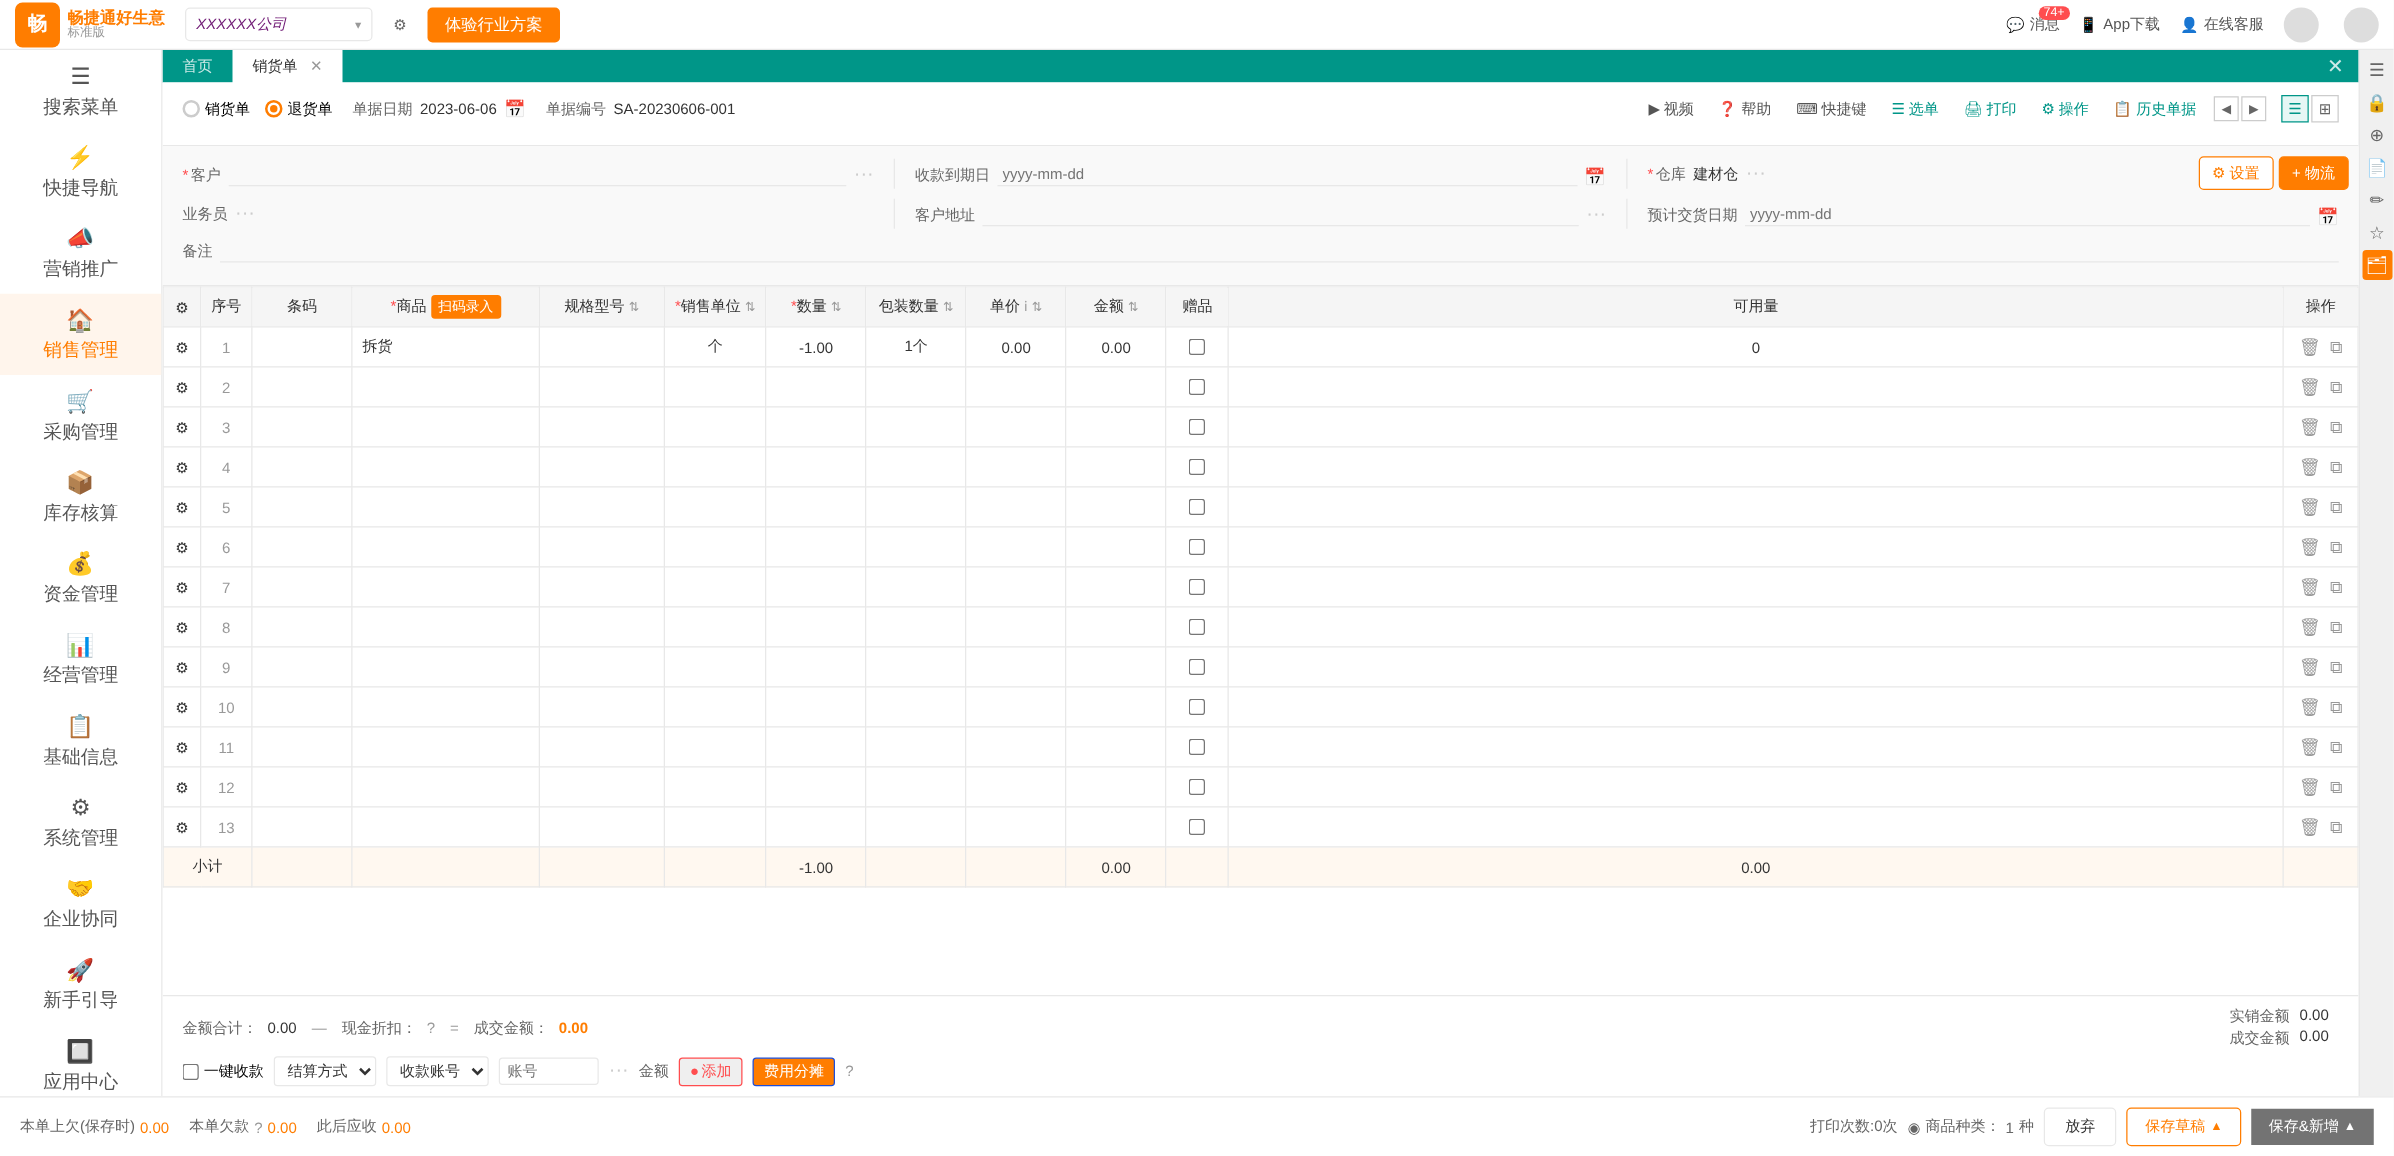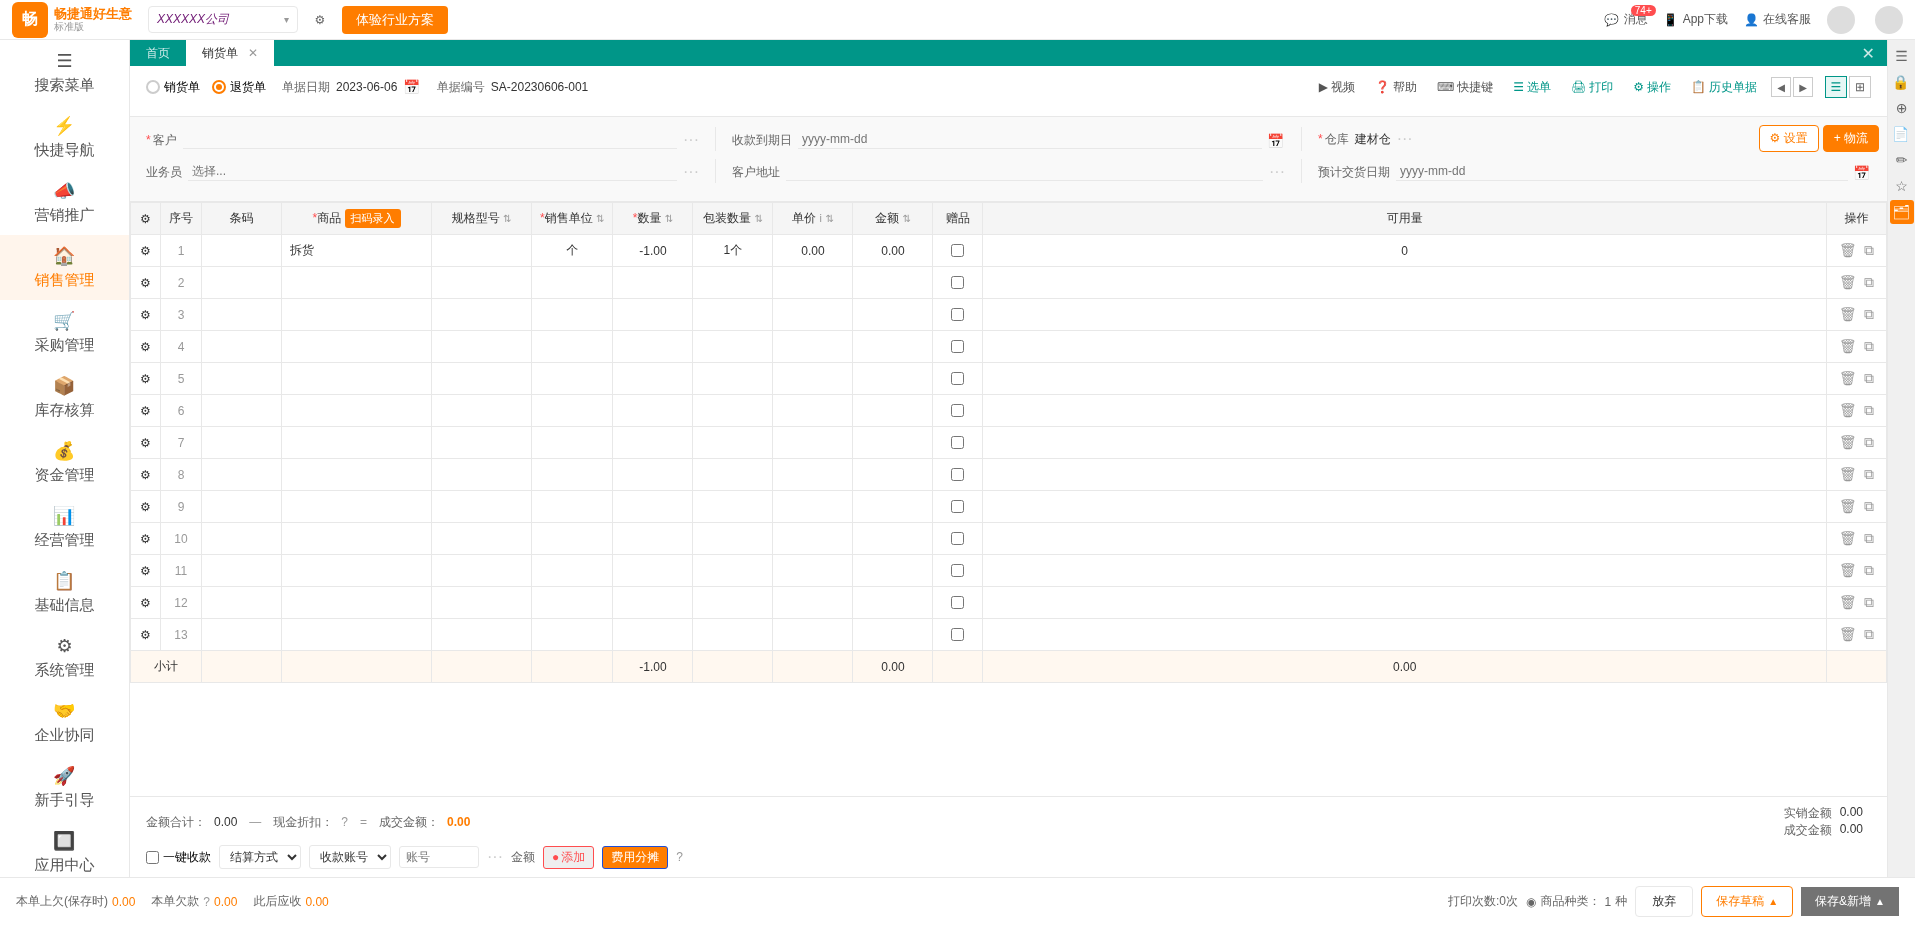--- a/index.html
+++ b/index.html
@@ -337,34 +337,39 @@
           <div class="field-separator"></div>
           <div class="form-cell">
             <span class="field-label required">仓库</span>
             <span style="color:#333;">建材仓</span>
             <span class="field-dots">···</span>
           </div>
         </div>
         <div class="form-row">
           <div class="form-cell">
             <span class="field-label">业务员</span>
-            <input class="field-input" style="width: 180px;" placeholder="选择...">
             <span class="field-dots">···</span>
           </div>
           <div class="field-separator"></div>
           <div class="form-cell">
             <span class="field-label">客户地址</span>
             <input class="field-input" style="width: 200px;">
             <span class="field-dots">···</span>
           </div>
           <div class="field-separator"></div>
           <div class="form-cell">
             <span class="field-label">预计交货日期</span>
             <input class="field-input" style="width: 120px;" placeholder="yyyy-mm-dd">
             <span class="calendar-icon">📅</span>
+          </div>
+        </div>
+        <div class="form-row">
+          <div class="form-cell">
+            <span class="field-label">备注</span>
+            <input class="field-input" style="width: 300px;">
           </div>
         </div>
         <div class="side-buttons">
           <button class="side-btn">⚙ 设置</button>
           <button class="side-btn filled">+ 物流</button>
         </div>
       </div>
 
       <div class="table-area">
         <table class="data-table">

